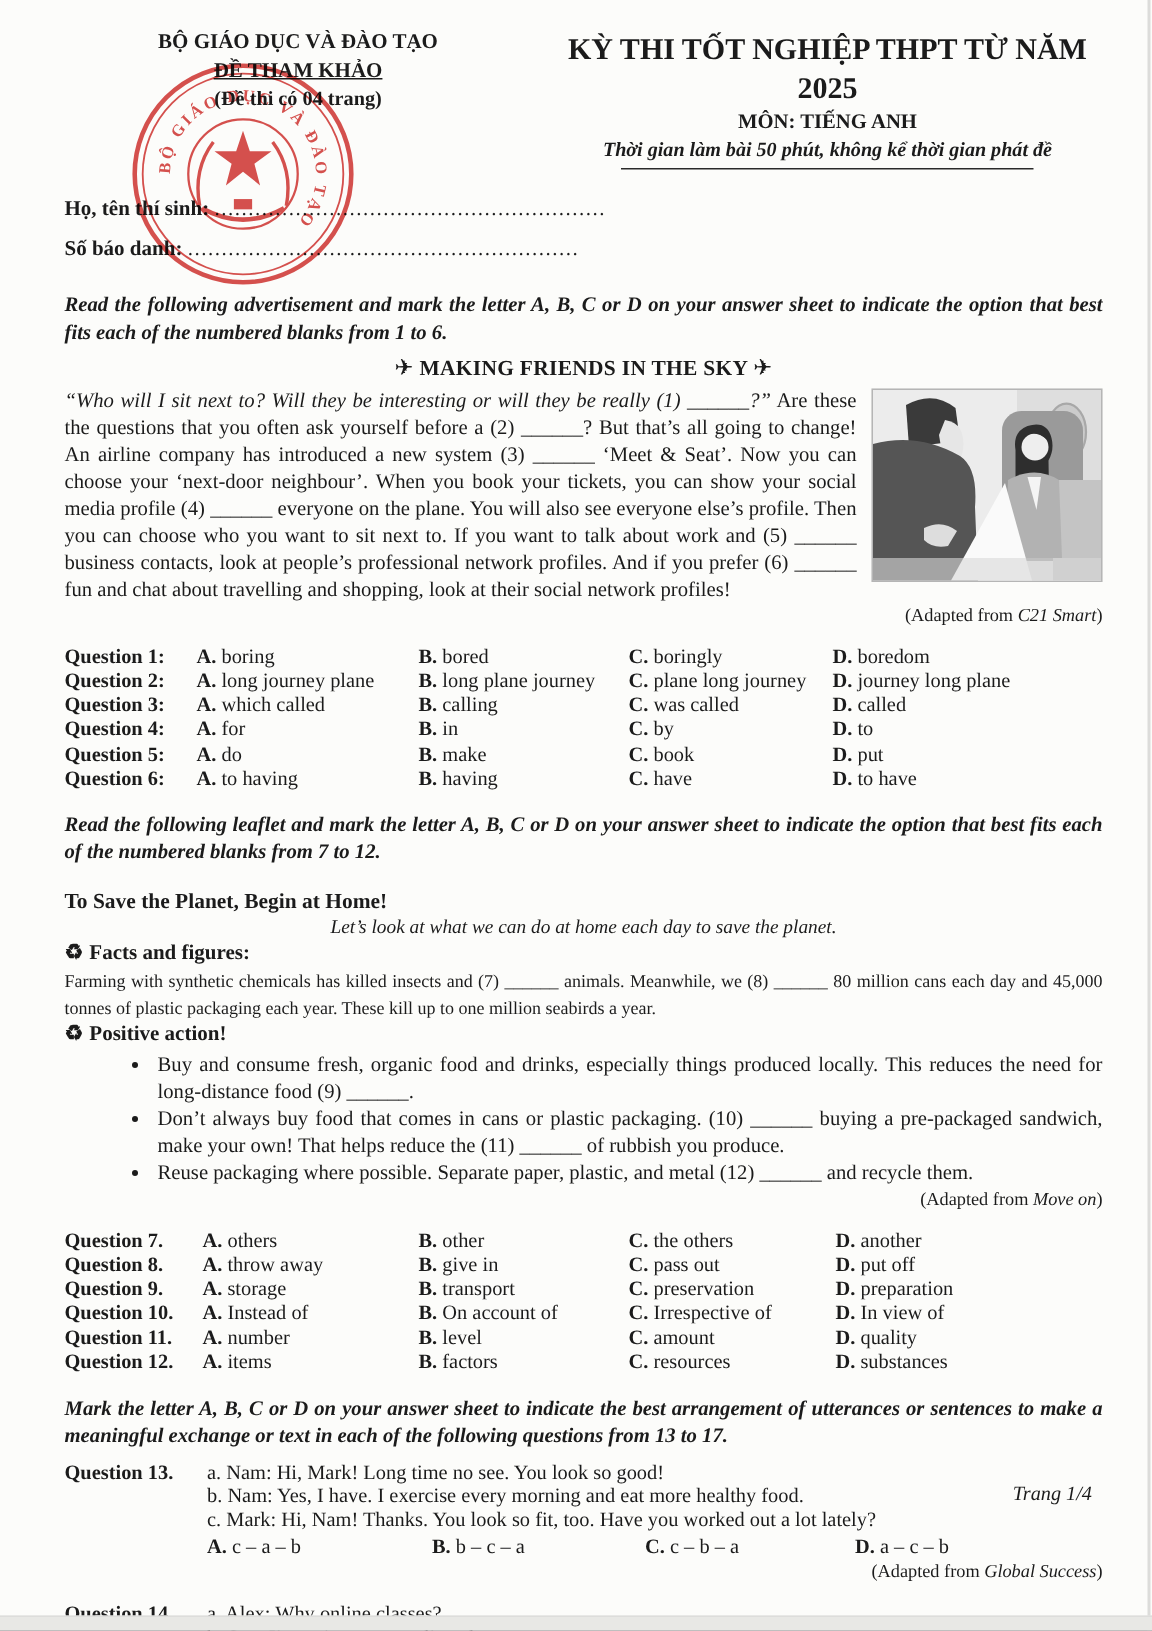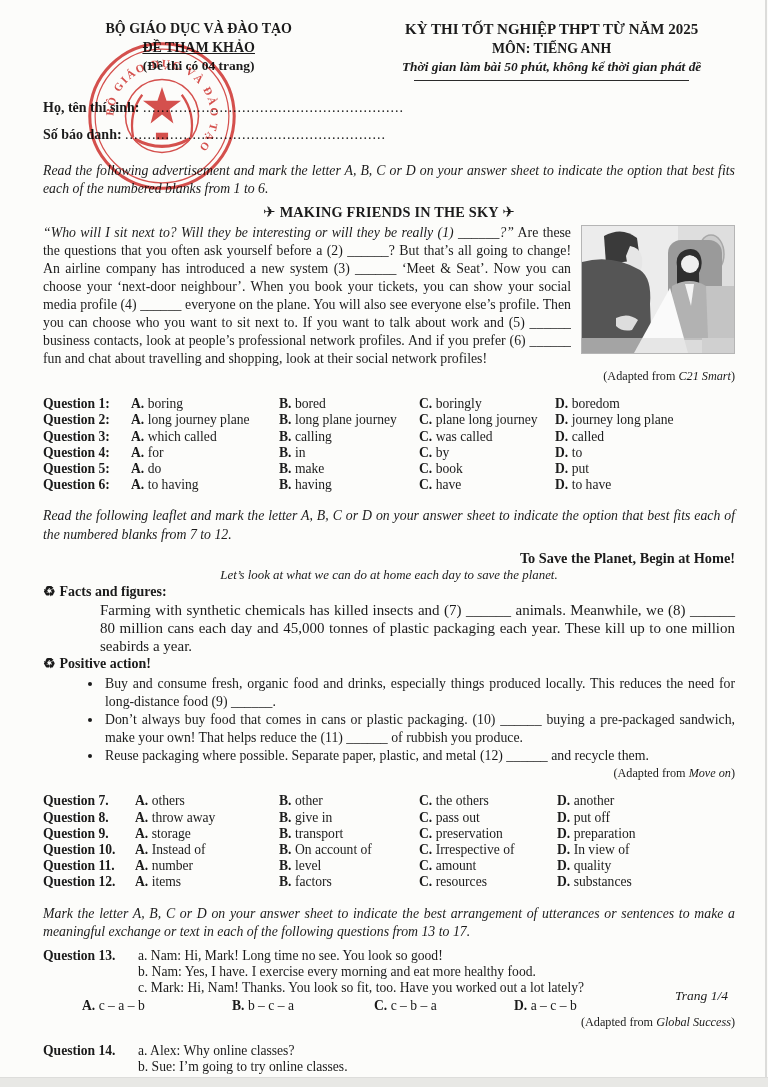--- a/index.html
+++ b/index.html
@@ -10,53 +10,53 @@
   }
   .content{padding:20px 33px 0 43px;}
   .b{font-weight:bold;}
   .i{font-style:italic;}
   
   .header-row{display:flex;justify-content:space-between;align-items:flex-start;}
   .header-left{width:45%;text-align:center;font-weight:bold;line-height:1.3;font-size:14px;}
   .header-left .l2{text-decoration:underline;margin-top:1px;}
   .header-left .l3{font-size:13.5px;}
   .header-right{width:53%;text-align:center;line-height:1.3;}
-  .header-right .l1{font-weight:bold;font-size:15px;}
+  .header-right .l1{font-weight:bold;font-size:20px;}
   .header-right .l2{font-weight:bold;font-size:13.8px;}
   .header-right .l3{font-weight:bold;font-style:italic;font-size:13.4px;margin-top:1px;}
   .header-right .rule{width:75%;margin:3px auto 0;border-bottom:1.5px solid #2a2a2a;height:1px;}
   
   .candidate{margin-top:13px;line-height:27px;font-size:14px;}
   .candidate .dots{letter-spacing:1px;font-weight:normal;}
   
   .stamp{position:absolute;left:86px;top:40px;width:152px;height:152px;opacity:.82;mix-blend-mode:multiply;pointer-events:none;}
   
-  .instr{font-weight:normal;font-style:italic;font-size:13.8px;line-height:1.32;margin-top:14px;text-align:justify;}
+  .instr{font-weight:bold;font-style:italic;font-size:13.8px;line-height:1.32;margin-top:14px;text-align:justify;}
   
   .p1-title{text-align:center;font-weight:bold;font-size:14.3px;margin-top:5px;letter-spacing:.2px;}
   .plane{font-weight:normal;font-size:15px;}
   .passage{margin-top:3px;line-height:18px;font-size:13.8px;text-align:justify;}
   .passage-img{float:right;width:152px;height:127px;margin:1px 0 2px 10px;border:1px solid #b5b5b5;background:#ececec;}
   .credit{clear:right;text-align:right;font-size:12.2px;margin-top:1px;}
   
   .qset{margin-top:12px;}
   .qrow{display:grid;grid-template-columns:88px 148px 140px 136px 1fr;line-height:16.2px;font-size:13.6px;}
   .qrow2{grid-template-columns:92px 144px 140px 138px 1fr;}
   
-  .p2-title{text-align:right;font-weight:bold;font-size:14.3px;margin-top:6px;}
+  .p2-title{text-align:left;font-weight:bold;font-size:14.3px;margin-top:16px;}
   .p2-sub{text-align:center;font-style:italic;font-size:12.9px;line-height:1.25;}
   .sec-head{font-weight:bold;font-size:14px;margin-top:0;line-height:1.3;}
   .recycle{font-size:14px;margin-right:4px;}
-  .body-ind{margin-left:57px;line-height:18px;text-align:justify;font-size:15px;}
+  .body-ind{line-height:18px;text-align:justify;font-size:12px;}
   ul.bullets{margin:2px 0 0 42px;padding-left:18px;line-height:18px;font-size:13.8px;}
   ul.bullets li{padding-left:2px;margin:0;text-align:justify;}
   
   .qblock{display:grid;grid-template-columns:95px 1fr;margin-top:7px;font-size:13.6px;}
   .qblock .lines{line-height:15.9px;}
-  .optrow{display:grid;grid-template-columns:150px 142px 140px 1fr;margin-left:39px;line-height:17px;margin-top:1px;font-size:13.6px;}
+  .optrow{display:grid;grid-template-columns:150px 142px 140px 1fr;margin-left:95px;line-height:17px;margin-top:1px;font-size:13.6px;}
   
   .footer{position:absolute;right:40px;top:988px;font-size:13.5px;font-style:italic;}
   .scan-strip{position:absolute;left:0;right:0;bottom:0;height:9px;background:#e8e8e5;border-top:1px solid #dddddb;}
   .scan-edge{position:absolute;right:1px;top:0;bottom:0;width:2px;background:#dcdcda;}
 </style>
 </head>
 <body>
 
 <div class="page">
 

